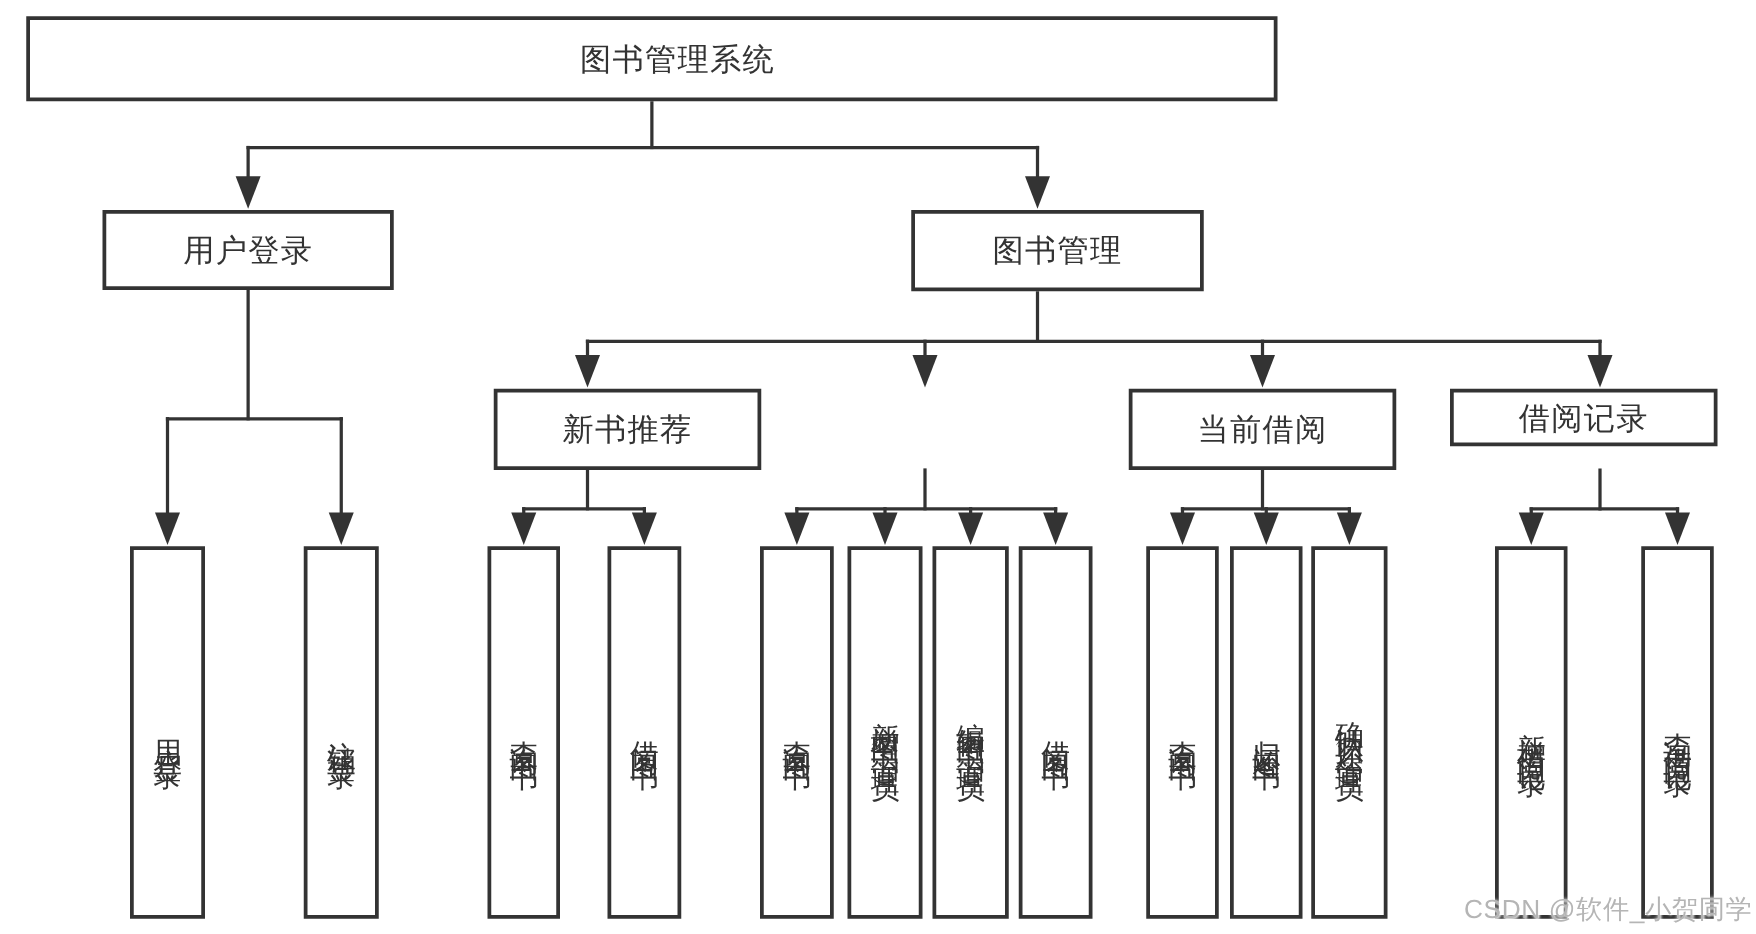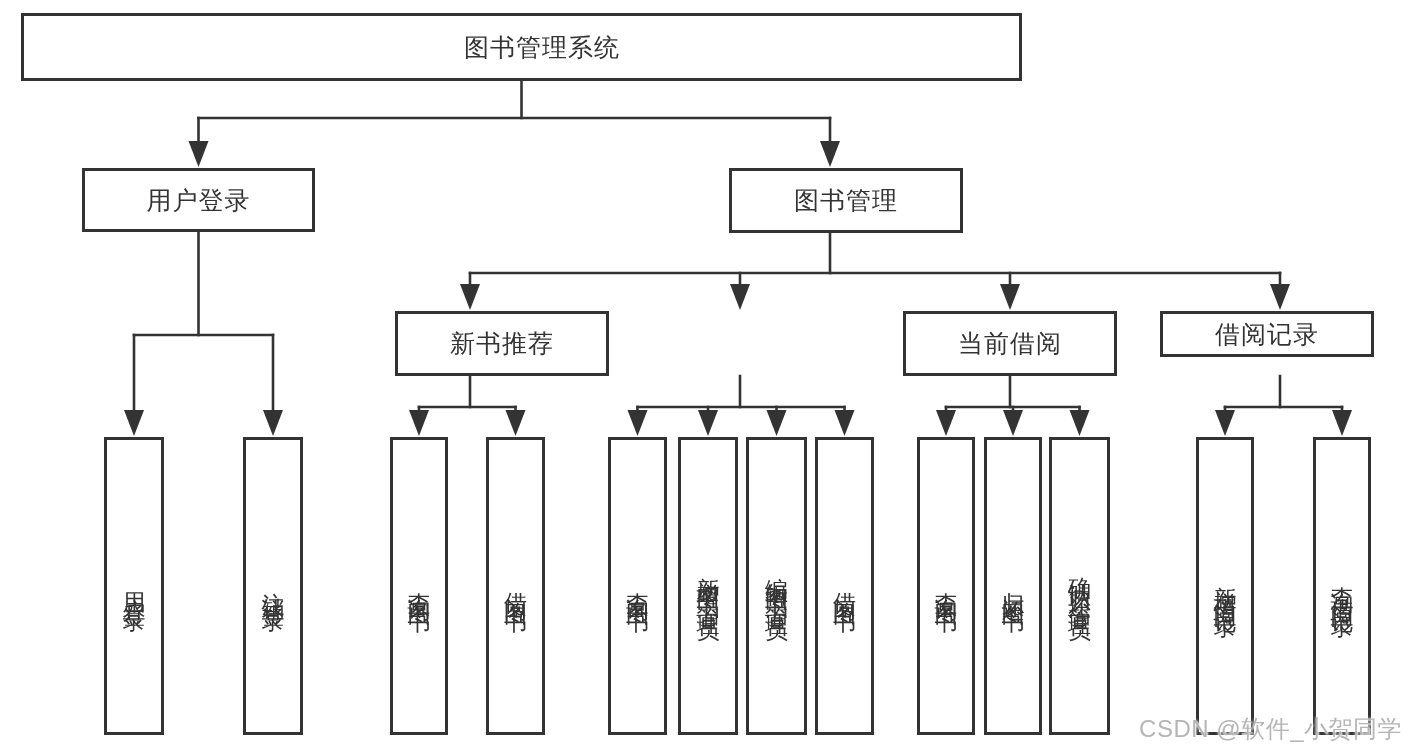--- a/index.html
+++ b/index.html
@@ -50,21 +50,21 @@
     text-orientation: mixed;
     font-size: 23px;
     letter-spacing: 6px;
     line-height: 1;
     white-space: nowrap;
   }
   .watermark {
     position: absolute;
     right: 3px;
     top: 713px;
-    font-size: 24px;
+    font-size: 21px;
     color: var(--wm, #b5b5b5);
     letter-spacing: 0.5px;
     white-space: nowrap;
     z-index: 5;
     text-shadow: 0 0 3px #ffffff, 1px 1px 2px #ffffff;
   }
 </style>
 </head>
 <body>
 

